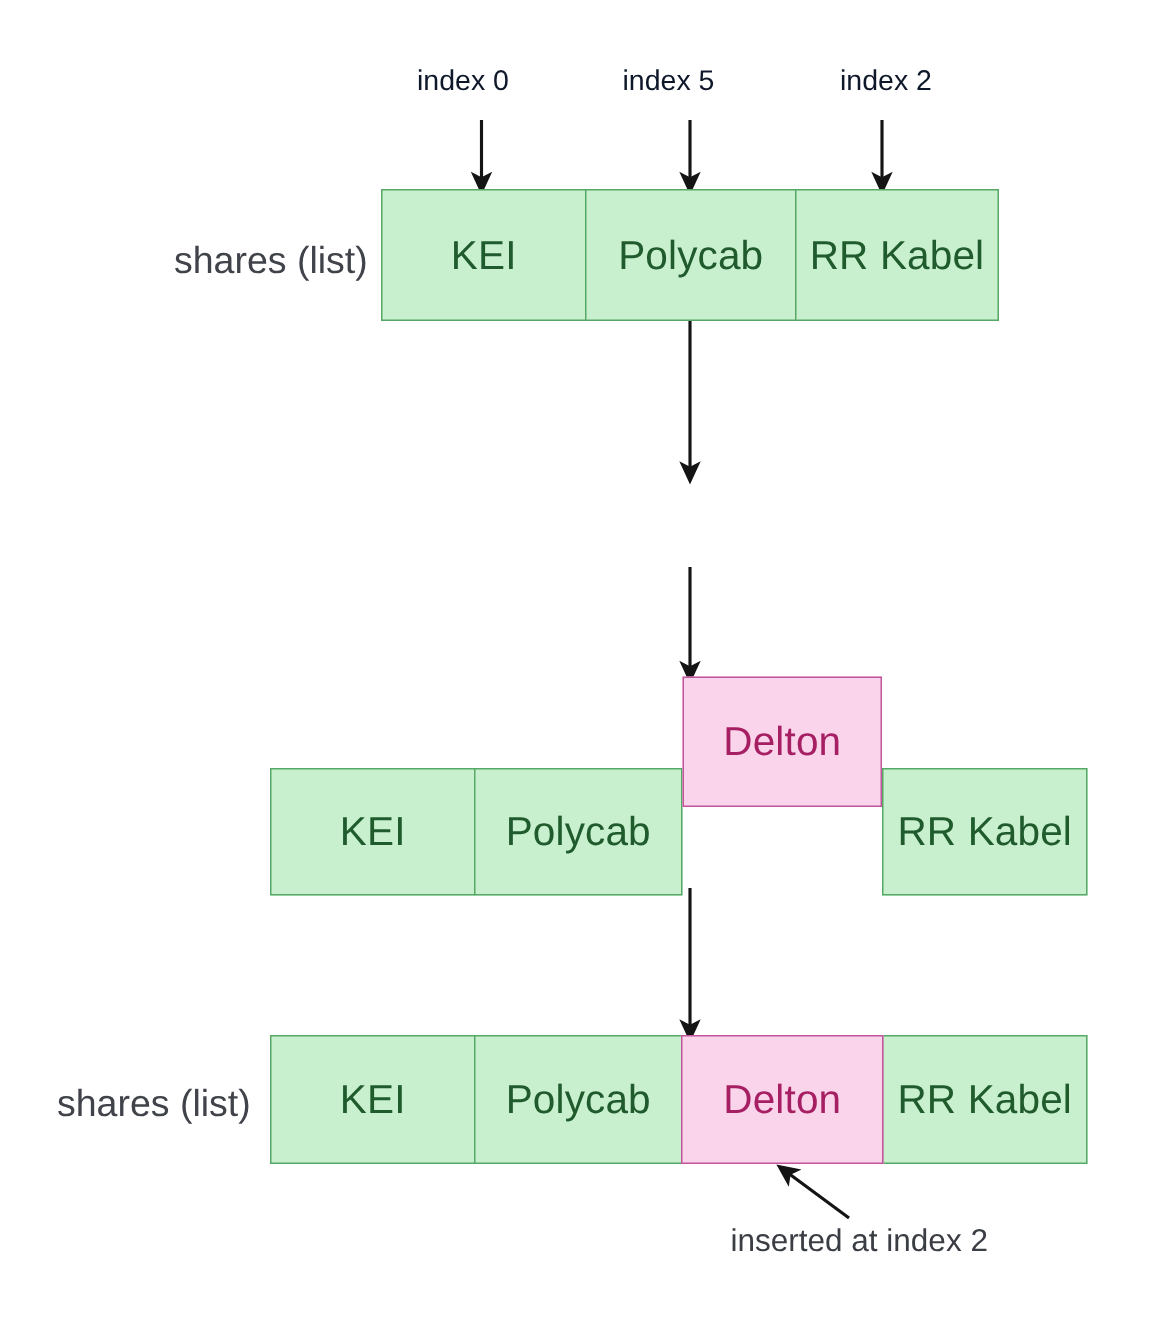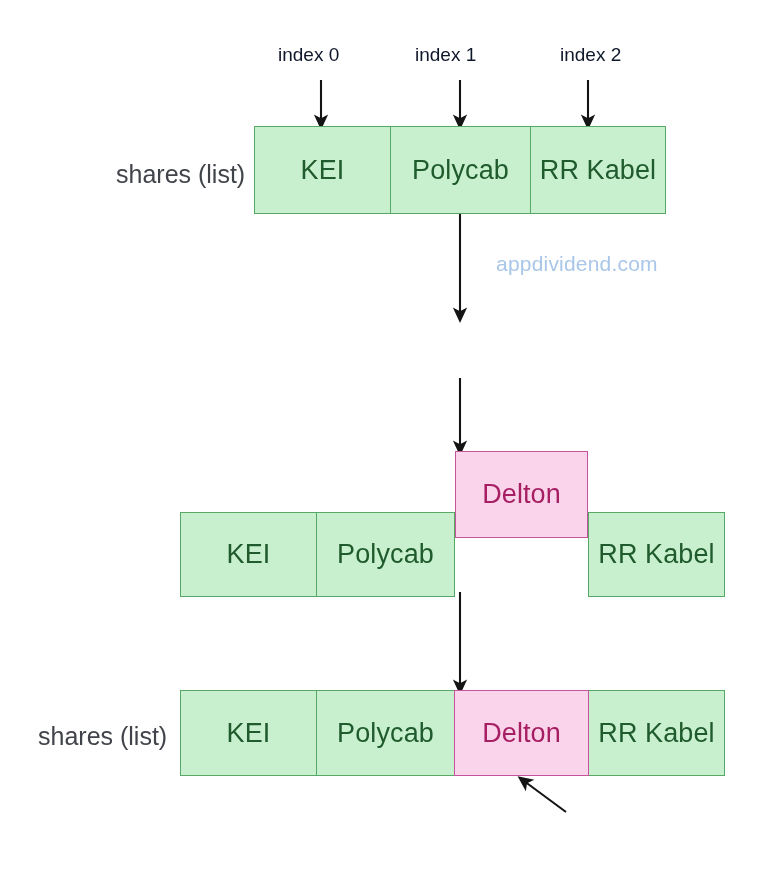--- a/index.html
+++ b/index.html
@@ -84,39 +84,39 @@
     <g>
       <line class="aline" x1="460" y1="592" x2="460" y2="687" marker-end="url(#ah)"></line>
     </g>
 
     <g>
       <line class="aline" x1="566" y1="812" x2="524" y2="781" marker-end="url(#ah)"></line>
     </g>
   </svg>
 
   <div class="lbl idx" style="left:278px;top:44px;">index 0</div>
-  <div class="lbl idx" style="left:415px;top:44px;">index 1</div>
+  <div class="lbl idx" style="left:415px;top:44px;">index 5</div>
   <div class="lbl idx" style="left:560px;top:44px;">index 2</div>
 
   <div class="lbl" style="left:116px;top:160px;">shares (list)</div>
 
   <div class="cell" style="left:254px;top:126px;width:137px;height:88px;">KEI</div>
   <div class="cell" style="left:390px;top:126px;width:141px;height:88px;">Polycab</div>
   <div class="cell" style="left:530px;top:126px;width:136px;height:88px;">RR Kabel</div>
 
-  <div class="watermark" style="left:496px;top:252px;">appdividend.com</div>
 
 
   <div class="cell pink" style="left:455px;top:451px;width:133px;height:87px;z-index:3;">Delton</div>
 
   <div class="cell" style="left:180px;top:512px;width:137px;height:85px;">KEI</div>
   <div class="cell" style="left:316px;top:512px;width:139px;height:85px;">Polycab</div>
   <div class="cell" style="left:588px;top:512px;width:137px;height:85px;">RR Kabel</div>
 
   <div class="lbl" style="left:38px;top:722px;">shares (list)</div>
 
   <div class="cell" style="left:180px;top:690px;width:137px;height:86px;">KEI</div>
   <div class="cell" style="left:316px;top:690px;width:139px;height:86px;">Polycab</div>
   <div class="cell pink" style="left:454px;top:690px;width:135px;height:86px;z-index:2;">Delton</div>
   <div class="cell" style="left:588px;top:690px;width:137px;height:86px;">RR Kabel</div>
 
+  <div class="lbl note" style="left:487px;top:816px;">inserted at index 2</div>
 
 </div>
 
 </body></html>

